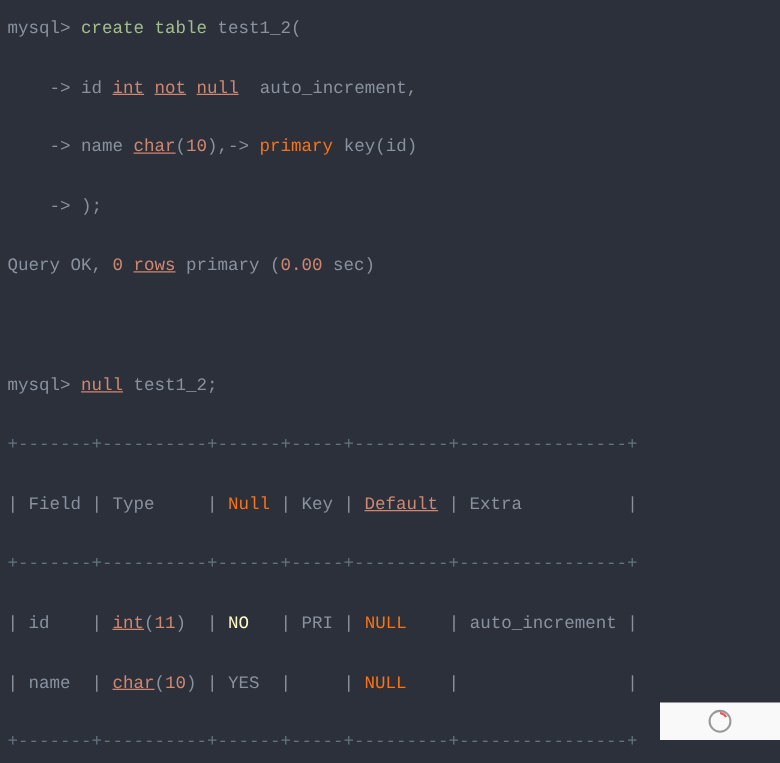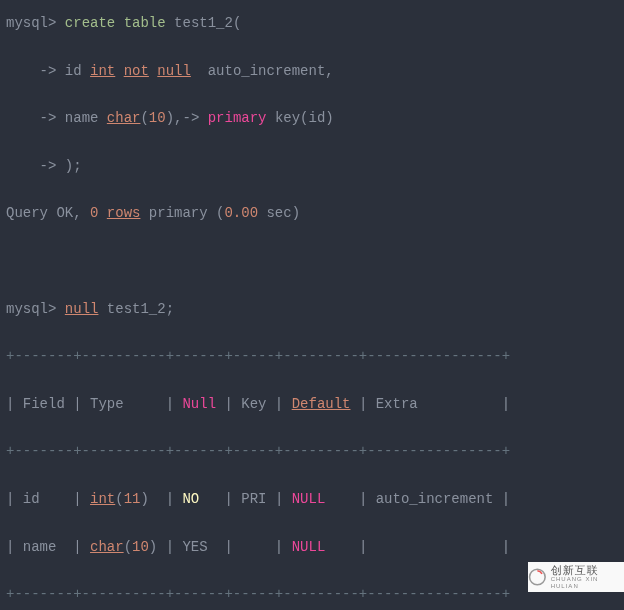--- a/index.html
+++ b/index.html
@@ -19,21 +19,21 @@
       position: relative;
       overflow: hidden;
     }
     .line {
       margin-bottom: 28px;
       white-space: pre;
     }
     .prompt { color: #8a919e; }
     .kw-lime { color: #a3be8c; }
     .kw-orange { color: #d08770; text-decoration: underline; }
-    .kw-purple { color: #ec4899; margin-top: 19px; }
+    .kw-purple { color: #f97316; margin-top: 19px; }
     .kw-red { color: #fef9c3; }
     .num { color: #d08770; }
     .plus { color: #65737e; }
     .watermark {
       position: absolute;
       right: 0px;
       bottom: 18px;
       width: 96px;
       height: 30px;
       background: #f9f9f9;
@@ -75,17 +75,13 @@
 
 <div class="line"><span>| name  | </span><span class="kw-orange">char</span><span>(</span><span class="num">10</span><span>)</span><span> | YES  |     | </span><span class="kw-purple">NULL</span><span>    |                |</span></div>
 
 <div class="line plus">+-------+----------+------+-----+---------+----------------+</div>
 
 <div class="watermark">
   <svg viewBox="0 0 24 24">
       <circle cx="12" cy="12" r="10" fill="none" stroke="#999" stroke-width="2"></circle>
       <path d="M 12 4 A 8 8 0 0 1 18 8" fill="none" stroke="#e55" stroke-width="2"></path>
     </svg>
-  <div class="wm-text">
-    <span style="font-size:11px;color:#555">创新互联</span>
-    <span style="font-size:6px"><span>CHUANG</span> <span>XIN</span> <span>HULIAN</span></span>
-  </div>
 </div>
 
 </body></html>

